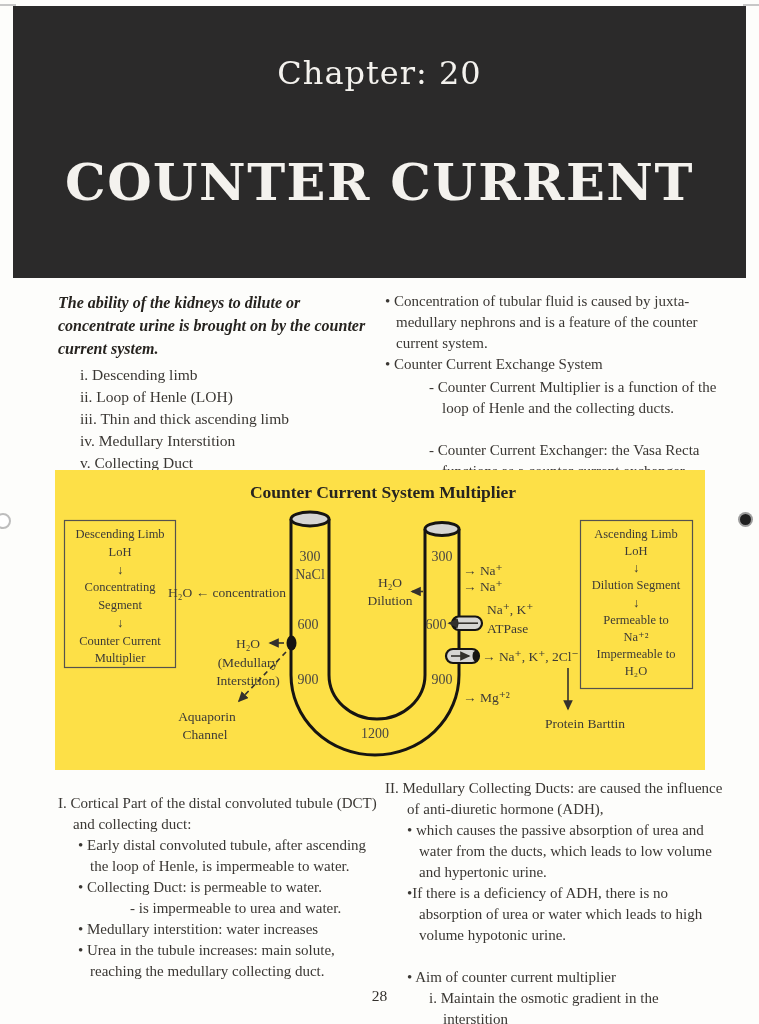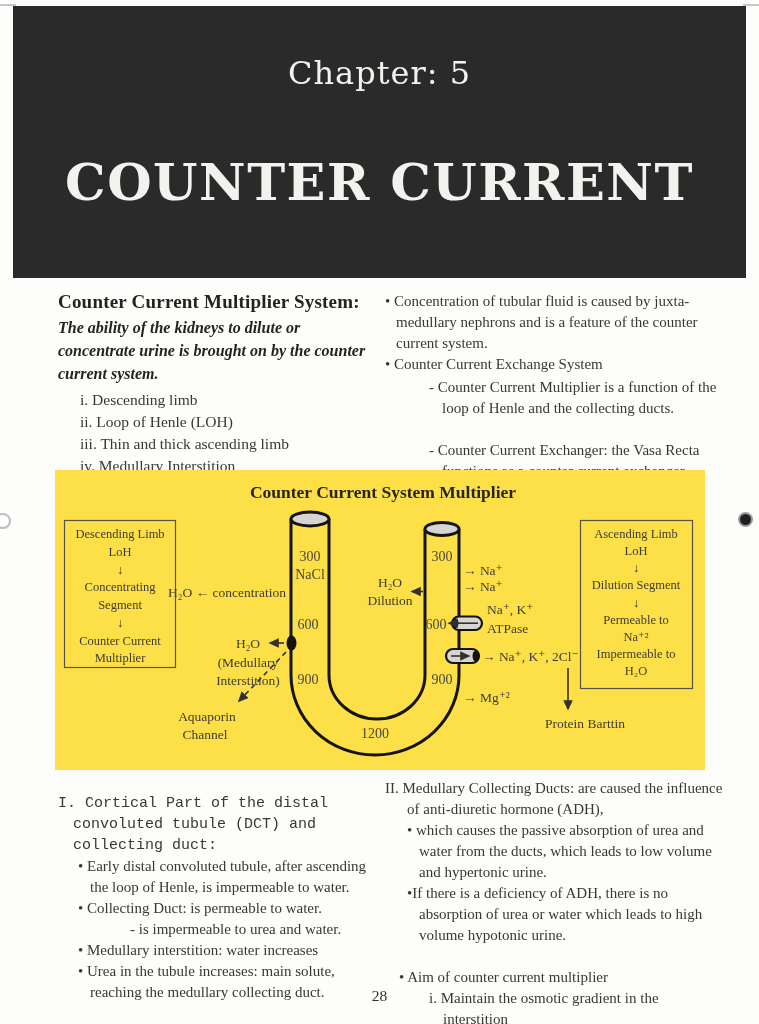--- a/index.html
+++ b/index.html
@@ -31,56 +31,55 @@
   .roman-list{margin-top:3px;margin-left:22px;font-size:15.5px;line-height:1.42;color:#3a3733;}
   .intro-right{position:absolute;left:385px;top:291px;width:336px;font-size:15px;line-height:1.4;color:#3a3733;}
   .hang{padding-left:11px;text-indent:-11px;}
   .sub-item{margin-left:44px;padding-left:13px;text-indent:-13px;margin-top:2px;}
   .sub-item.gap{margin-top:21px;}
   
   .panel{position:absolute;left:55px;top:470px;width:650px;height:300px;background:#fde047;}
   
   .bottom-left{position:absolute;left:58px;top:778px;width:324px;font-size:15px;line-height:1.4;color:#3a3733;}
   .bottom-left h2{margin:0;font-size:19px;line-height:1.4;font-weight:bold;color:#26231f;}
-  .numbered{margin-top:15px;padding-left:15px;text-indent:-15px;font-family:Liberation Mono, monospace;}
+  .numbered{margin-top:15px;padding-left:15px;text-indent:-15px;}
   .bullets{margin-left:20px;}
   .bullet{padding-left:12px;text-indent:-12px;}
   .dash-sub{margin-left:52px;}
   .bottom-right{position:absolute;left:385px;top:778px;width:338px;font-size:15px;line-height:1.4;color:#3a3733;}
   .numbered2{padding-left:22px;text-indent:-22px;}
   .bullets2{margin-left:22px;}
-  .aim{margin-left:14px;margin-top:21px;}
+  .aim{margin-left:22px;margin-top:21px;}
   .aim-item{margin-left:44px;padding-left:14px;text-indent:-14px;}
   .pageno{position:absolute;left:0;right:0;top:987px;text-align:center;font-size:15.5px;color:#33302c;}
   
   text{font-family:"Liberation Serif","DejaVu Sans",serif;fill:#3d3a36;}
   .t-title{font-size:17.5px;font-weight:bold;fill:#262420;}
   .t-box{font-size:12.5px;}
   .t-num{font-size:14px;fill:#4a4742;}
   .t-lab{font-size:13.5px;}
 </style>
 </head>
 <body>
 
 <div class="page">
 
   <div class="crop tl"></div>
   <div class="crop tr"></div>
   <div class="ring-left"></div>
   <div class="ring-right"></div>
 
   <div class="header">
-    <div class="chapter">Chapter: 5</div>
+    <div class="chapter">Chapter: 20</div>
     <div class="big-title">
       <div>COUNTER CURRENT</div>
     </div>
   </div>
 
   <div class="intro-left">
-    <h2>Counter Current Multiplier System:</h2>
     <div class="lead">The ability of the kidneys to dilute or concentrate urine is brought on by the counter current system.</div>
     <div class="roman-list">
       <div>i. Descending limb</div>
       <div>ii. Loop of Henle (LOH)</div>
       <div>iii. Thin and thick ascending limb</div>
       <div>iv. Medullary Interstition</div>
       <div>v. Collecting Duct</div>
       <div>vi. Vasa Recta</div>
     </div>
   </div>

